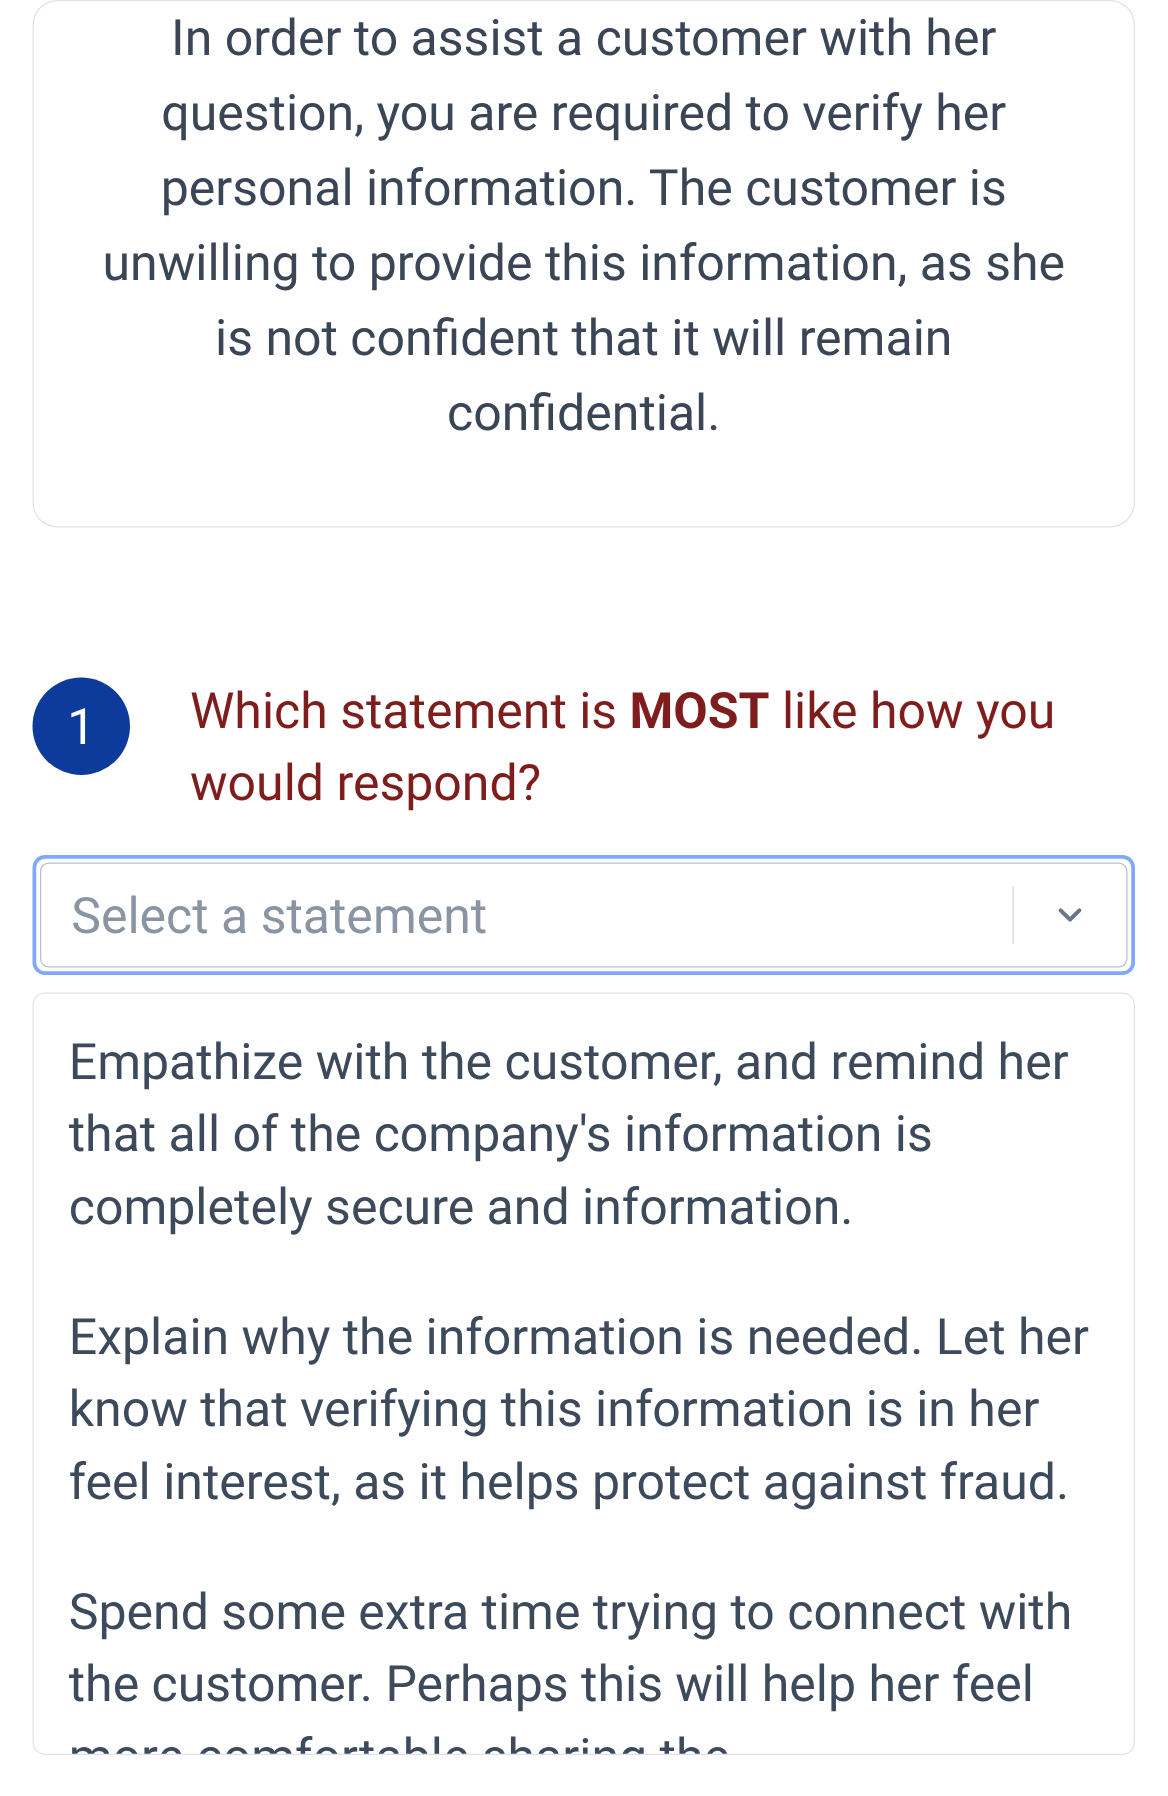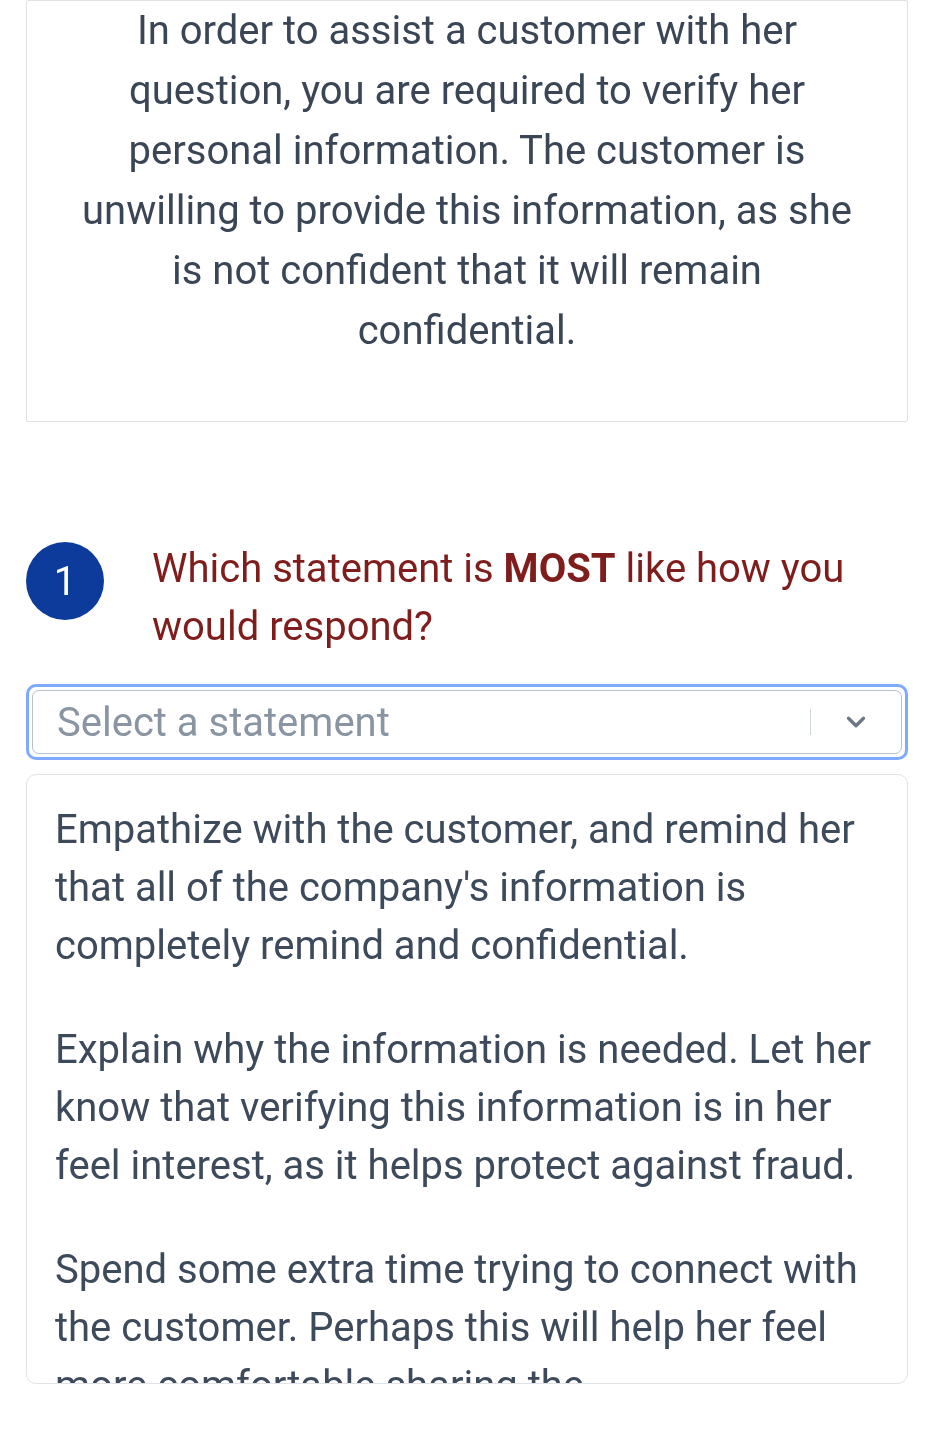--- a/index.html
+++ b/index.html
@@ -14,21 +14,21 @@
     overflow: hidden;
   }
   .page {
     width: 934px;
     height: 1437px;
     position: relative;
   }
   .scenario-box {
     margin: 0 26px;
     border: 1px solid #dfe3e8;
-    border-radius: 2px;
+    border-radius: 20px;
     padding: 0 48px 60px 48px;
     text-align: center;
   }
   .scenario-text {
     font-size: 40px;
     line-height: 1.5;
     color: #3a4656;
     margin: 0;
   }
   .question-block {
@@ -63,21 +63,21 @@
   .select-wrap {
     margin: 28px 0 0 0;
     border: 3px solid #7fa9ff;
     border-radius: 10px;
     padding: 3px;
     background: #fff;
   }
   .select-inner {
     border: 1px solid #b7c1cd;
     border-radius: 7px;
-    height: 64px;
+    height: 84px;
     display: flex;
     align-items: center;
     padding: 0 0 0 24px;
     position: relative;
     background: #fff;
   }
   .select-placeholder {
     font-size: 40px;
     color: #8a95a3;
   }
@@ -144,20 +144,20 @@
         <span class="select-divider"></span>
         <span class="chevron">
           <svg width="30" height="30" viewBox="0 0 24 24" fill="none" stroke="currentColor" stroke-width="2.6" stroke-linecap="round" stroke-linejoin="round">
             <polyline points="6 9 12 15 18 9"></polyline>
           </svg>
         </span>
       </div>
     </div>
 
     <div class="options-panel">
-      <div class="option-item">Empathize with the customer, and remind her that all of the company's information is completely remind and confidential.</div>
+      <div class="option-item">Empathize with the customer, and remind her that all of the company's information is completely secure and information.</div>
       <div class="option-item">Explain why the information is needed. Let her know that verifying this information is in her feel interest, as it helps protect against fraud.</div>
       <div class="option-item">Spend some extra time trying to connect with the customer. Perhaps this will help her feel more comfortable sharing the</div>
     </div>
 
   </div>
 
 </div>
 
 </body></html>

